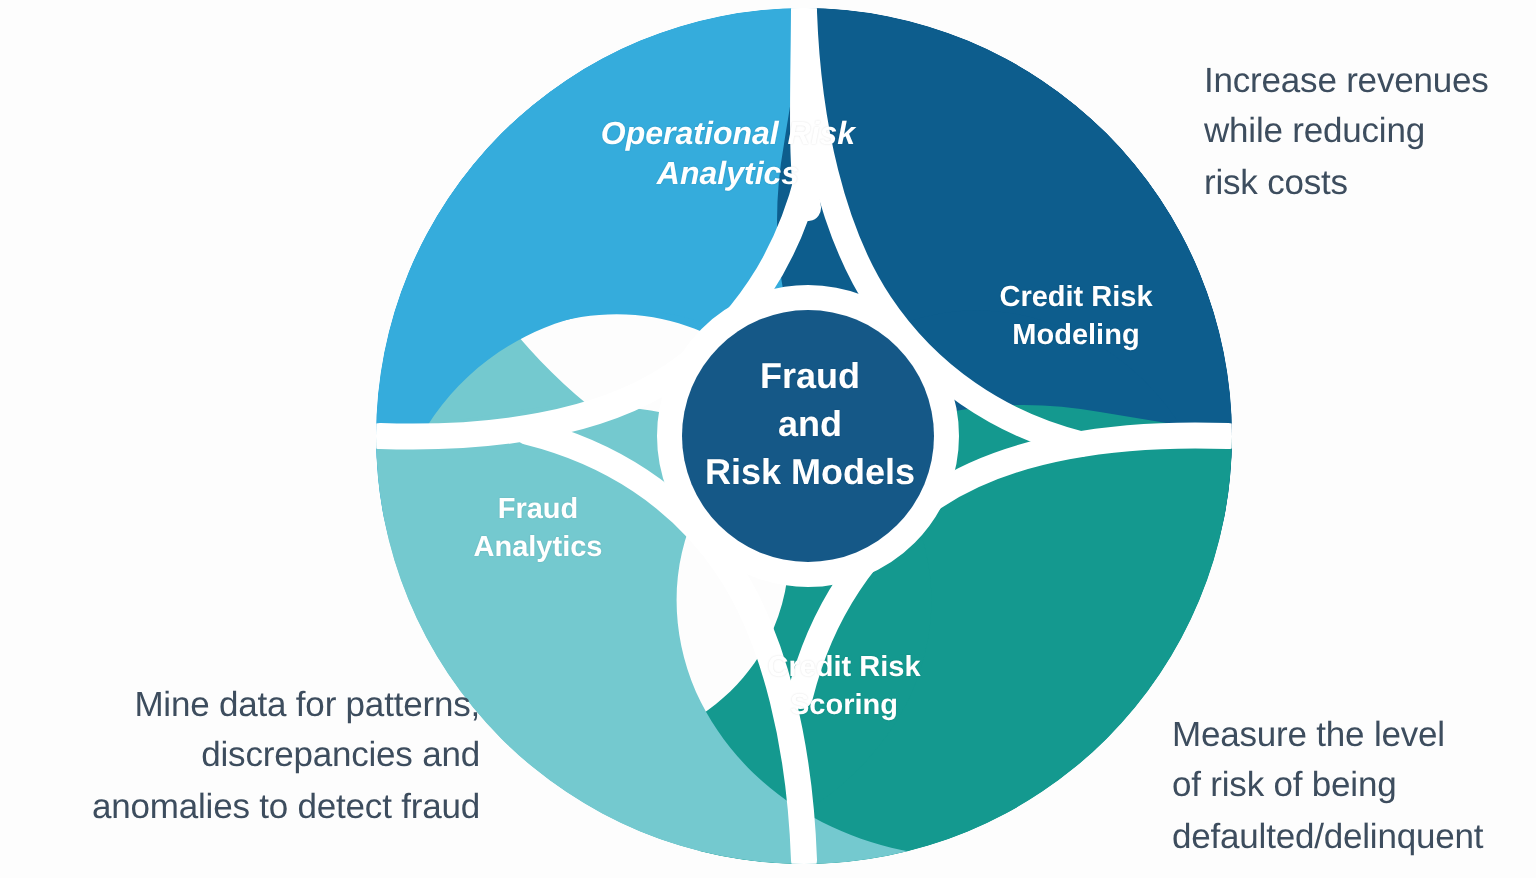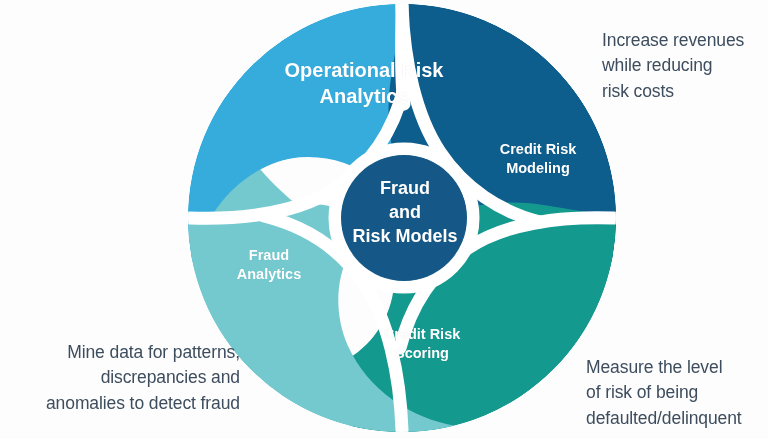--- a/index.html
+++ b/index.html
@@ -73,21 +73,22 @@
     font-weight: bold;
     text-align: center;
     line-height: 1.28;
     white-space: pre-line;
     text-shadow: 0 0 1px rgba(0,0,0,0.12);
   }
   .label-operational {
     left: 276px;
     top: 58px;
     width: 176px;
-    font-size: 20px;
+    font-size: 16px;
+    font-style: italic;
   }
   .label-credit-modeling {
     left: 462px;
     top: 140px;
     width: 152px;
     font-size: 14.5px;
   }
   .label-credit-scoring {
     left: 338px;
     top: 325px;

